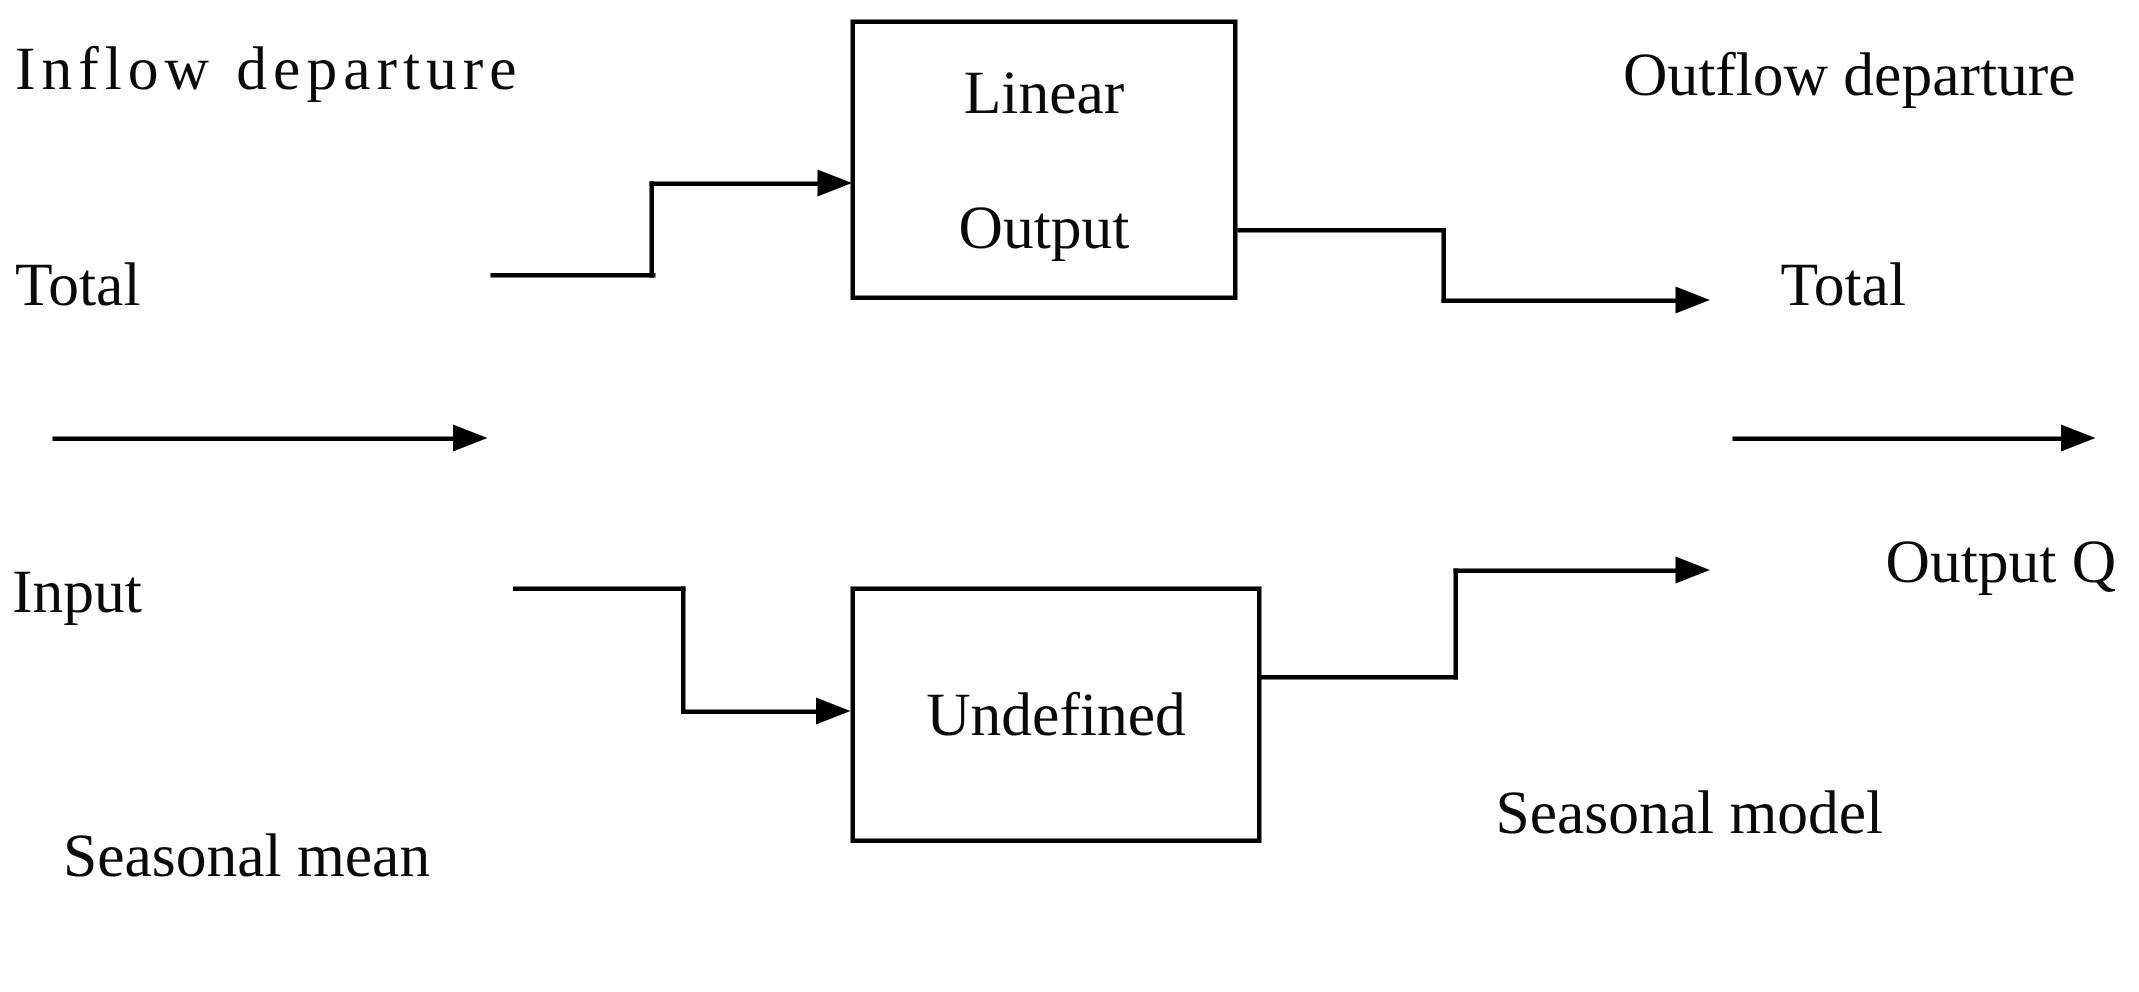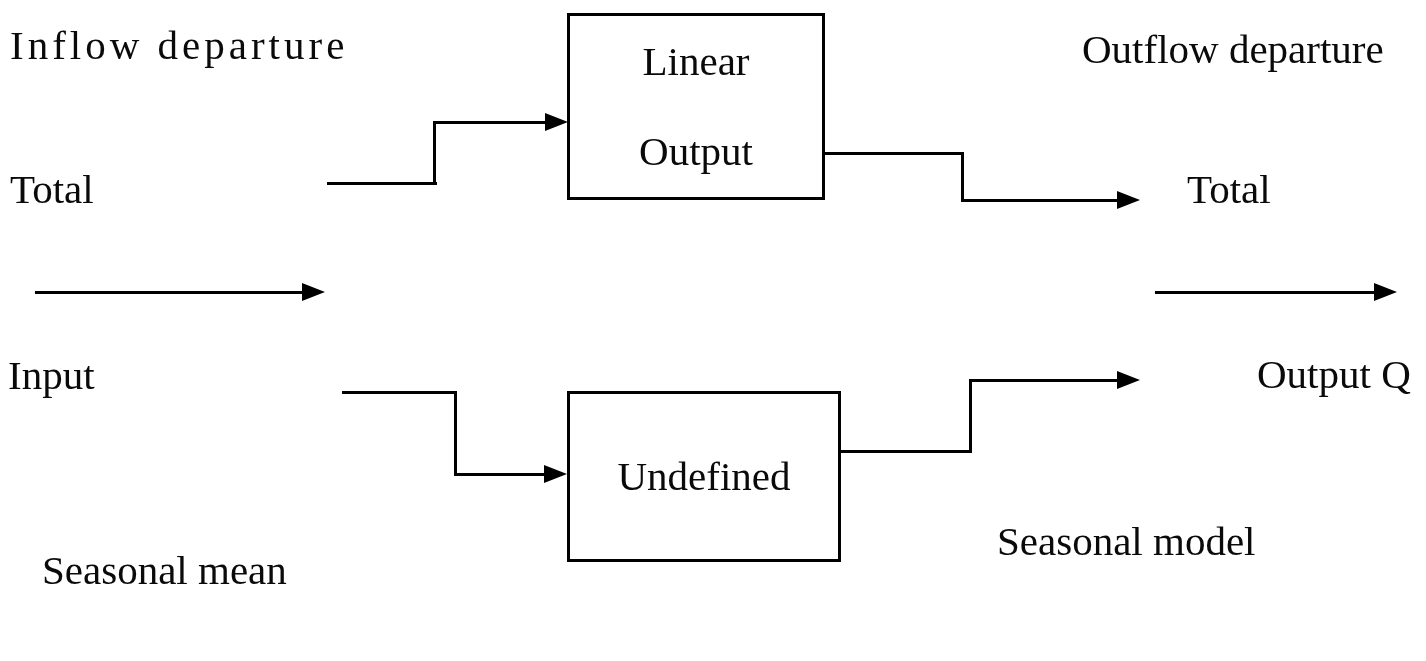--- a/index.html
+++ b/index.html
@@ -49,21 +49,21 @@
     position: absolute;
     width: 0;
     height: 0;
     border-top: 9px solid transparent;
     border-bottom: 9px solid transparent;
     border-left: 23px solid #000000;
   }
   
   #lbl-inflow        { left: 10px;   top: 25px; }
   #lbl-total-left    { left: 10px;   top: 169px; }
-  #lbl-input         { left: 8px;    top: 355px; font-family: Liberation Serif, serif; }
+  #lbl-input         { left: 8px;    top: 374px; font-family: Liberation Serif, serif; }
   #lbl-seasonal-mean { left: 42px;   top: 550px; }
   
   #lbl-outflow        { left: 1082px; top: 29px; }
   #lbl-total-right    { left: 1187px; top: 169px; }
   #lbl-output-q       { left: 1257px; top: 354px; }
   #lbl-seasonal-model { left: 997px;  top: 521px; }
   
   #box-linear    { left: 567px; top: 13px;  width: 258px; height: 187px; }
   #box-undefined { left: 567px; top: 391px; width: 274px; height: 171px; text-align: right; }
 </style>

